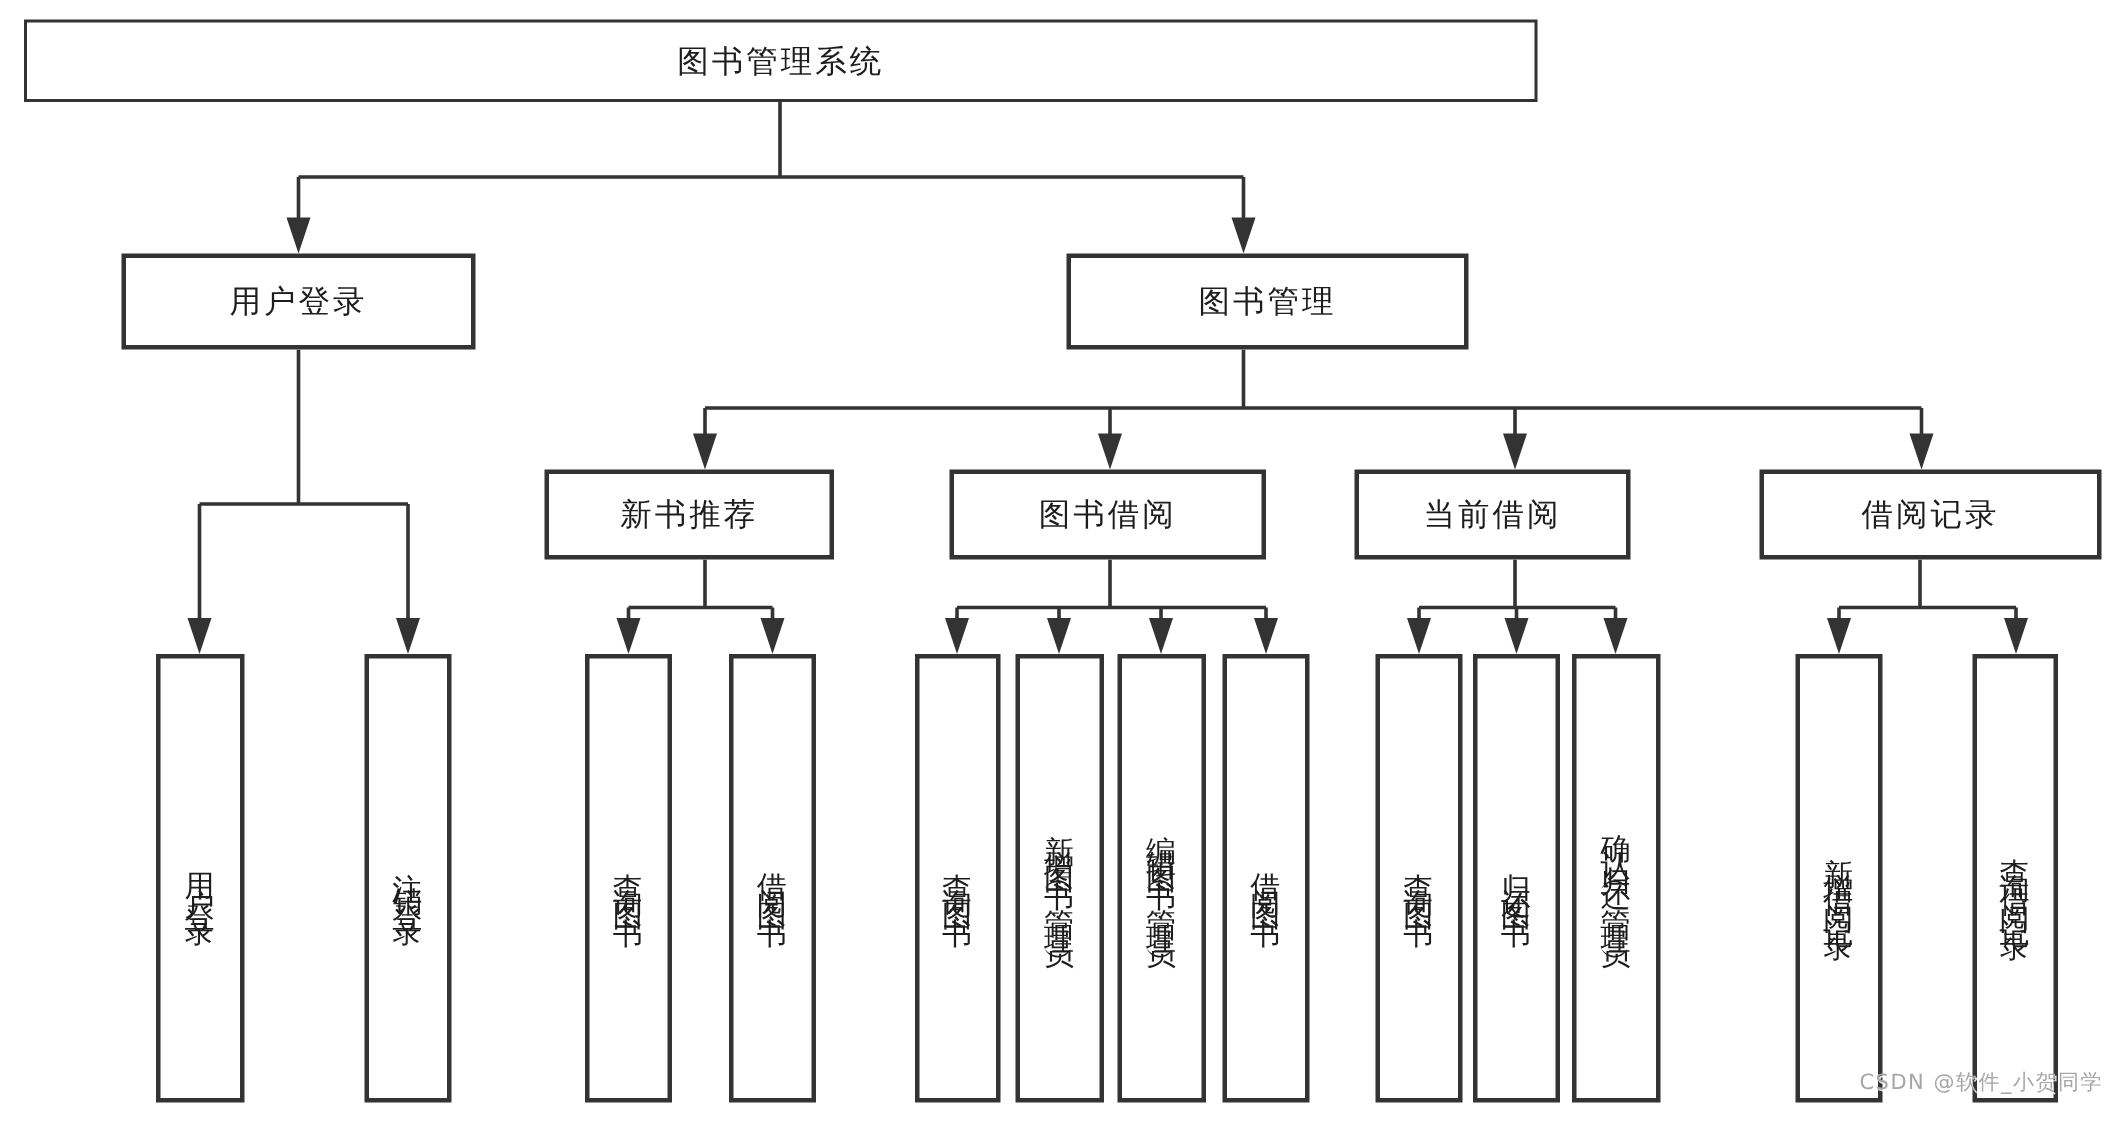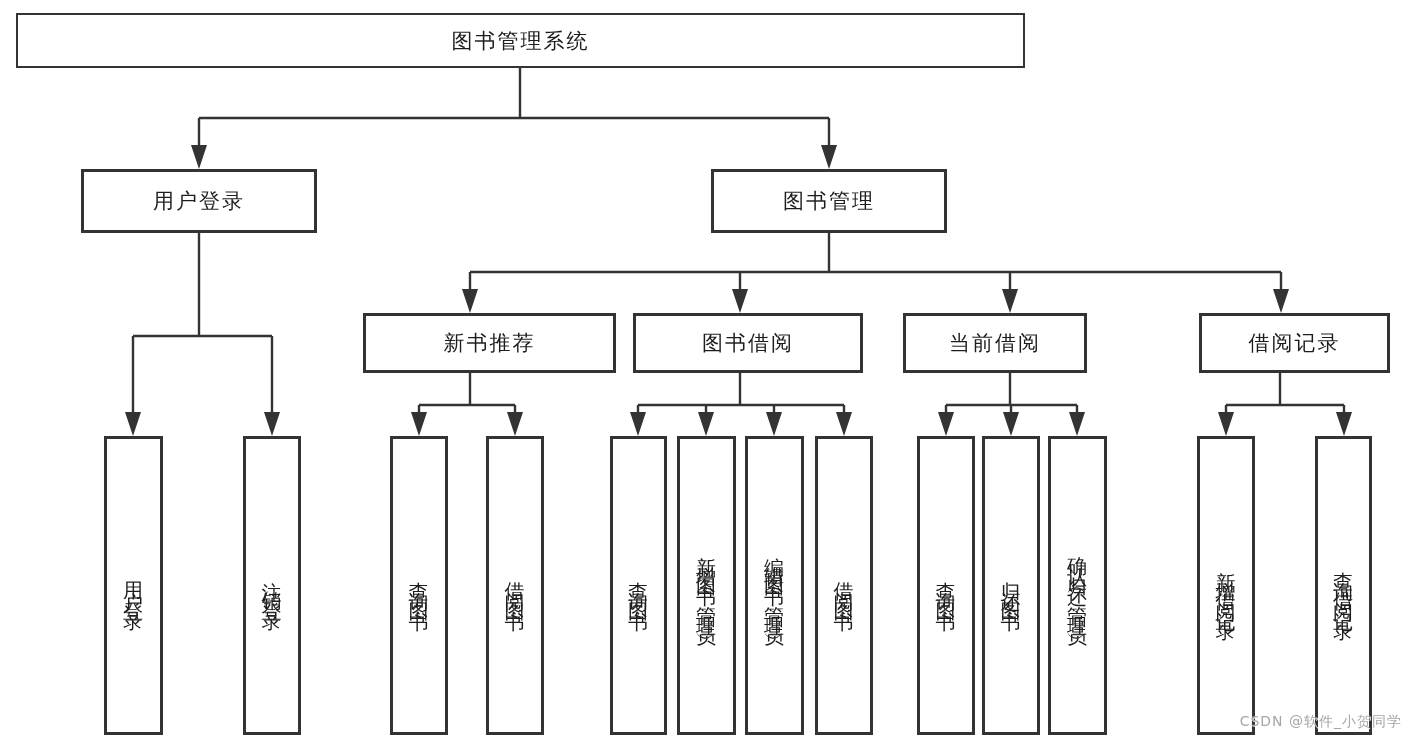--- a/index.html
+++ b/index.html
@@ -105,26 +105,26 @@
     <g>
       <path d="M1280,373 V405 M1226,405 H1344 M1226,405 V414 M1344,405 V414"></path>
       <polygon points="1218,412 1234,412 1226,436"></polygon>
       <polygon points="1336,412 1352,412 1344,436"></polygon>
     </g>
   </svg>
 
   <div class="box root" style="left:16px;top:13px;width:1009px;height:55px">图书管理系统</div>
 
   <div class="box" style="left:81px;top:169px;width:236px;height:64px">用户登录</div>
-  <div class="box" style="left:711px;top:169px;width:236px;height:64px">图书管理</div>
+  <div class="box" style="left:711px;top:169px;width:268px;height:64px">图书管理</div>
 
-  <div class="box" style="left:363px;top:313px;width:253px;height:60px">新书推荐</div>
-  <div class="box" style="left:633px;top:313px;width:230px;height:60px">图书借阅</div>
+  <div class="box" style="left:363px;top:313px;width:193px;height:60px">新书推荐</div>
+  <div class="box" style="left:633px;top:313px;width:211px;height:60px">图书借阅</div>
   <div class="box" style="left:903px;top:313px;width:184px;height:60px">当前借阅</div>
-  <div class="box" style="left:1199px;top:313px;width:191px;height:60px">借阅记录</div>
+  <div class="box" style="left:1173px;top:313px;width:228px;height:60px">借阅记录</div>
 
   <div class="vbox" style="left:104px;top:436px;width:59px;height:299px">用户登录</div>
   <div class="vbox" style="left:243px;top:436px;width:58px;height:299px">注销登录</div>
 
   <div class="vbox" style="left:390px;top:436px;width:58px;height:299px">查询图书</div>
   <div class="vbox" style="left:486px;top:436px;width:58px;height:299px">借阅图书</div>
 
   <div class="vbox" style="left:610px;top:436px;width:57px;height:299px">查询图书</div>
   <div class="vbox" style="left:677px;top:436px;width:59px;height:299px">新增图书（管理员）</div>
   <div class="vbox" style="left:745px;top:436px;width:59px;height:299px">编辑图书（管理员）</div>

